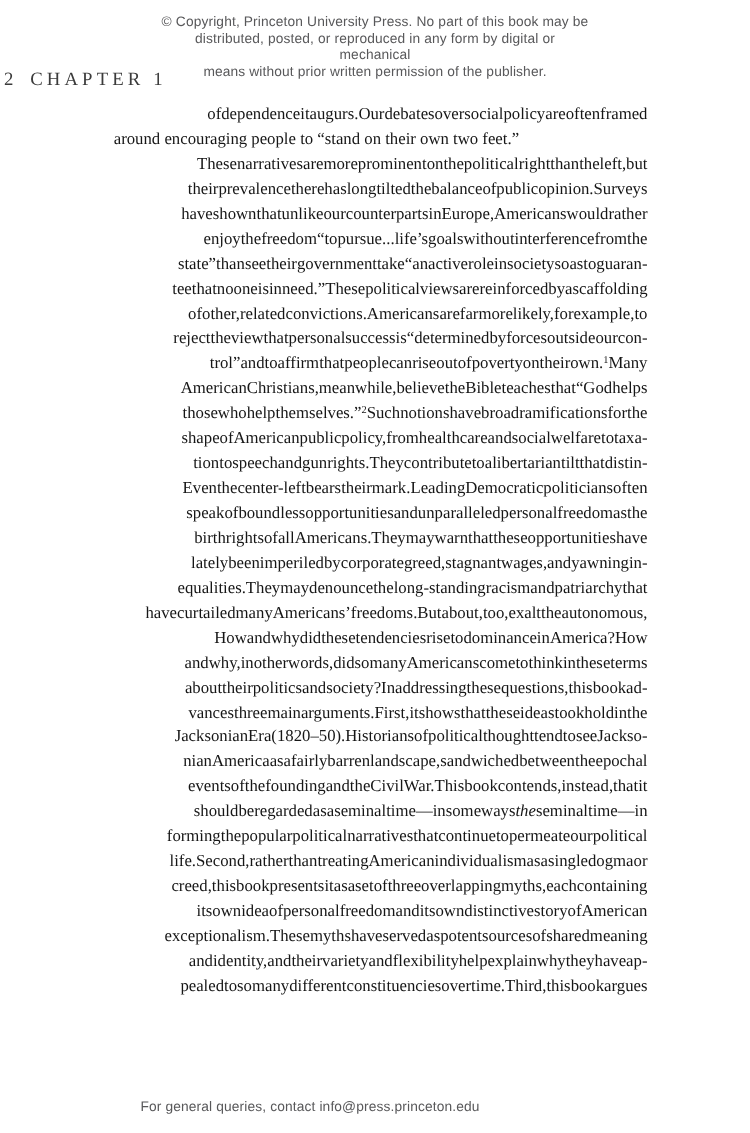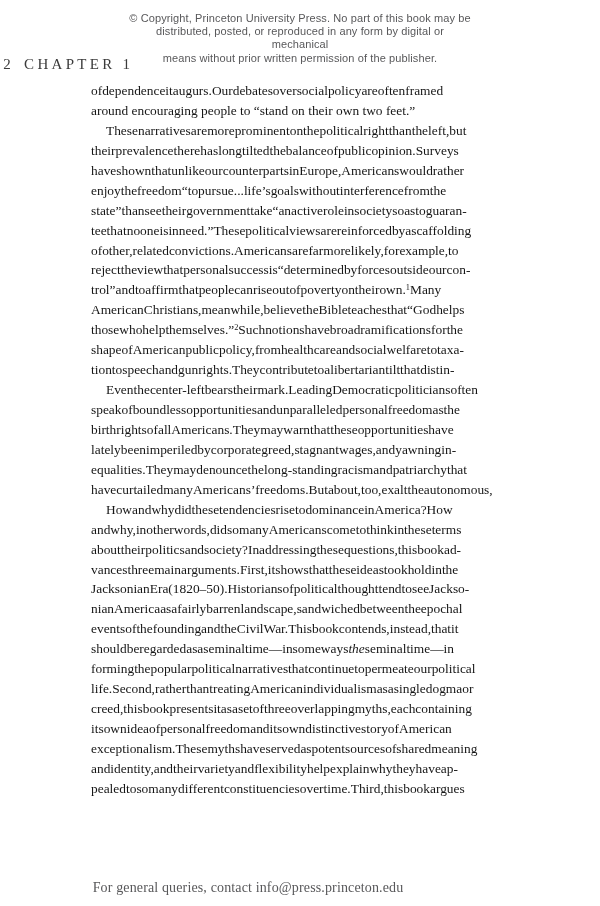--- a/index.html
+++ b/index.html
@@ -69,21 +69,21 @@
     display: block;
     height: 19.95px;
     font-size: 13.4px;
     white-space: nowrap;
     color: #161616;
   }
 
   
   .line.just {
     display: flex;
-    justify-content: flex-start;
+    justify-content: flex-end;
     width: 427px;
   }
   .line.just > span {
     white-space: pre;
   }
 
   
   .line.flush {
     display: block;
     width: 427px;
@@ -106,22 +106,22 @@
     line-height: 0;
   }
 
   
   .page-footer {
     position: absolute;
     left: 0;
     top: 880px;
     width: 496px;
     text-align: center;
-    font-family: Liberation Serif, serif;
-    font-size: 14px;
+    font-family: Liberation Sans, sans-serif;
+    font-size: 11px;
     color: #58585a;
     letter-spacing: 0.01em;
   }
 </style>
 </head>
 <body>
 
 <div class="copyright-notice">
   <div>© Copyright, Princeton University Press. No part of this book may be</div>
   <div>distributed, posted, or reproduced in any form by digital or mechanical</div>

